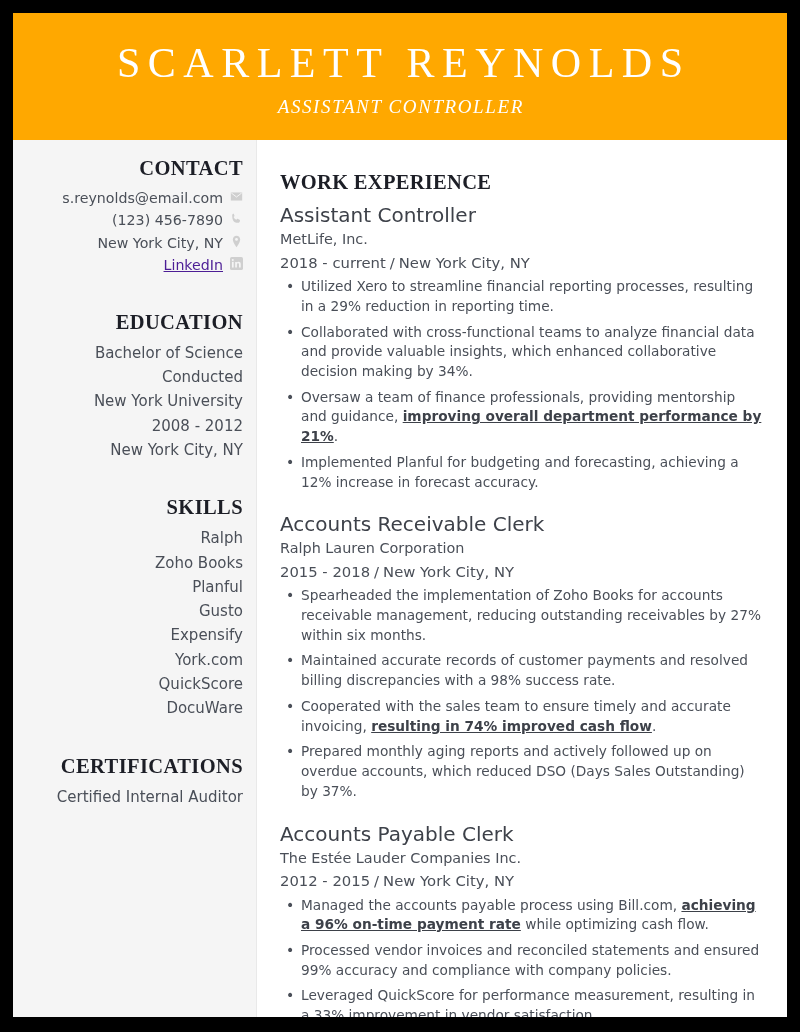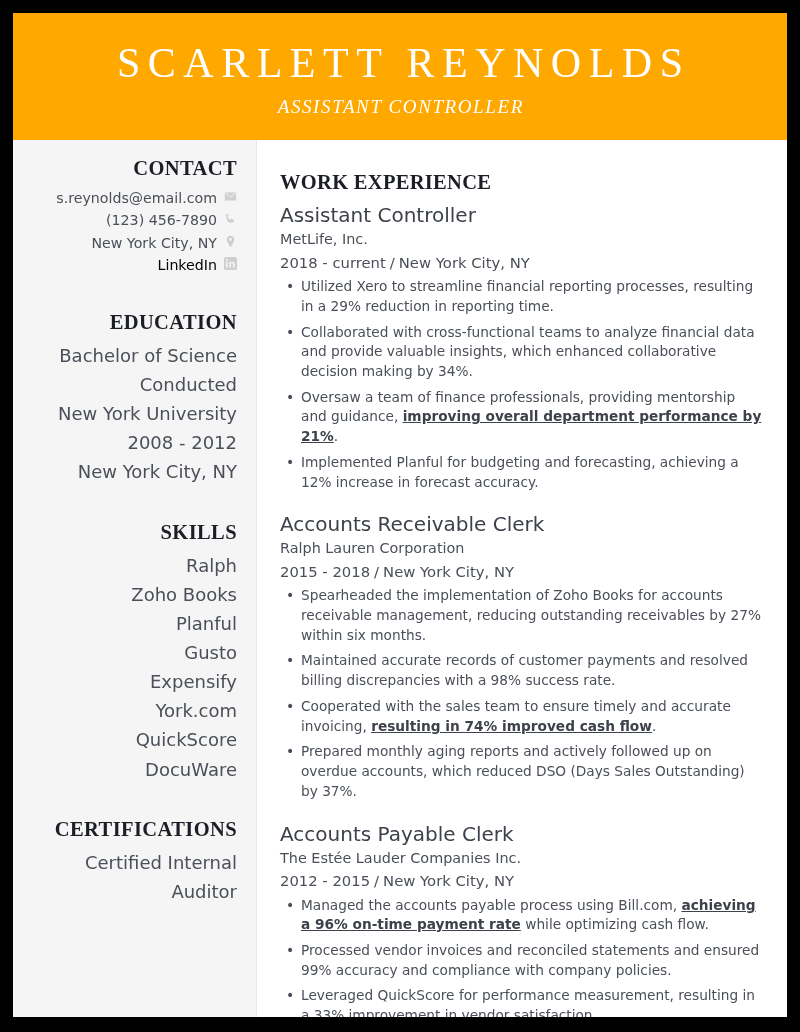--- a/index.html
+++ b/index.html
@@ -56,21 +56,21 @@
     display: flex;
     height: 879px;
     background: #ffffff;
   }
 
   
   .sidebar {
     width: 244px;
     background: #f5f5f5;
     border-right: 1px solid #e9e9e9;
-    padding: 17px 19px 0 12px;
+    padding: 17px 13px 0 12px;
     text-align: right;
   }
   .side-head {
     font-family: "Liberation Serif", serif;
     font-weight: bold;
     font-size: 20.5px;
     color: #1c1e26;
     letter-spacing: 0.4px;
     margin-bottom: 7px;
   }
@@ -79,26 +79,27 @@
     font-size: 14.2px;
     color: #4a4f58;
     line-height: 1.58;
     display: flex;
     justify-content: flex-end;
     align-items: center;
     gap: 7px;
   }
   .side-line .txt { white-space: nowrap; text-align: center; }
   .side-item {
-    font-size: 18px;
+    font-size: 15px;
     color: #4a4f58;
     line-height: 1.62;
   }
   .link {
-    color: #000000;
+    color: #4c1d95;
+    text-decoration: underline;
   }
   .ico {
     width: 13px; height: 13px;
     flex: 0 0 13px;
     display: inline-block;
     fill: #cfcfcf;
   }
 
   
   .main {

